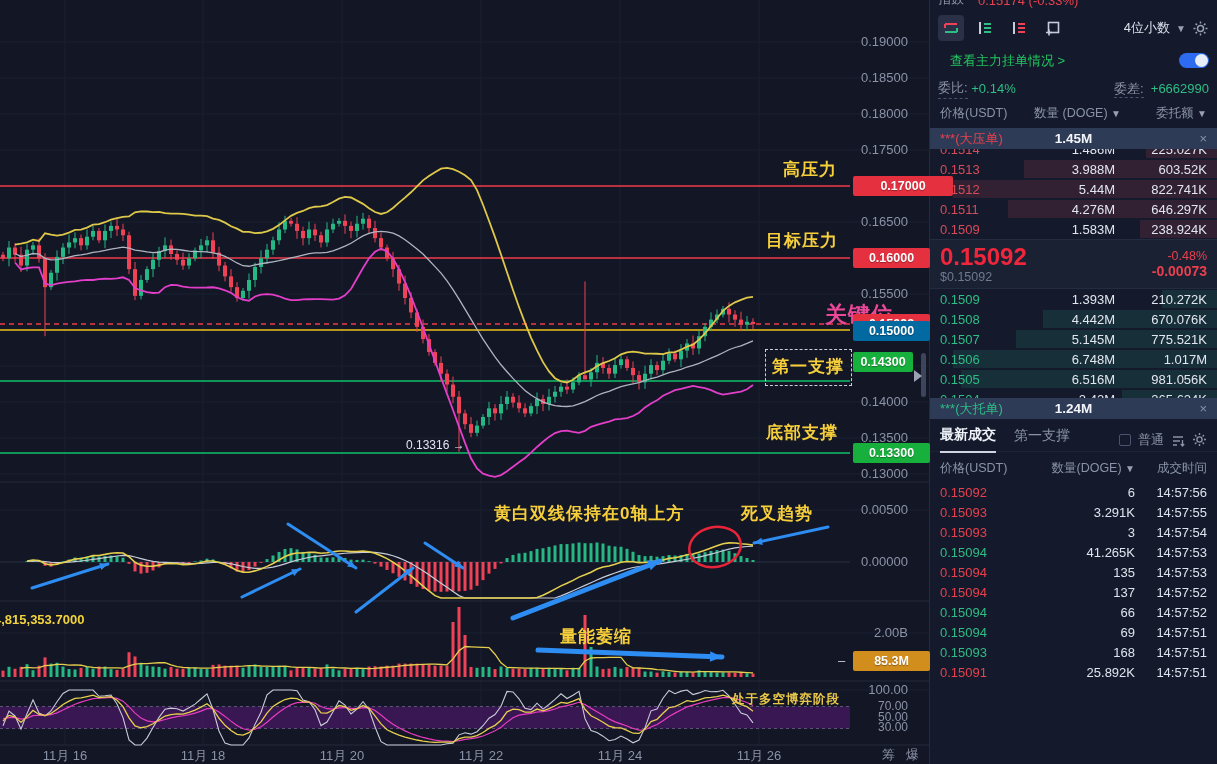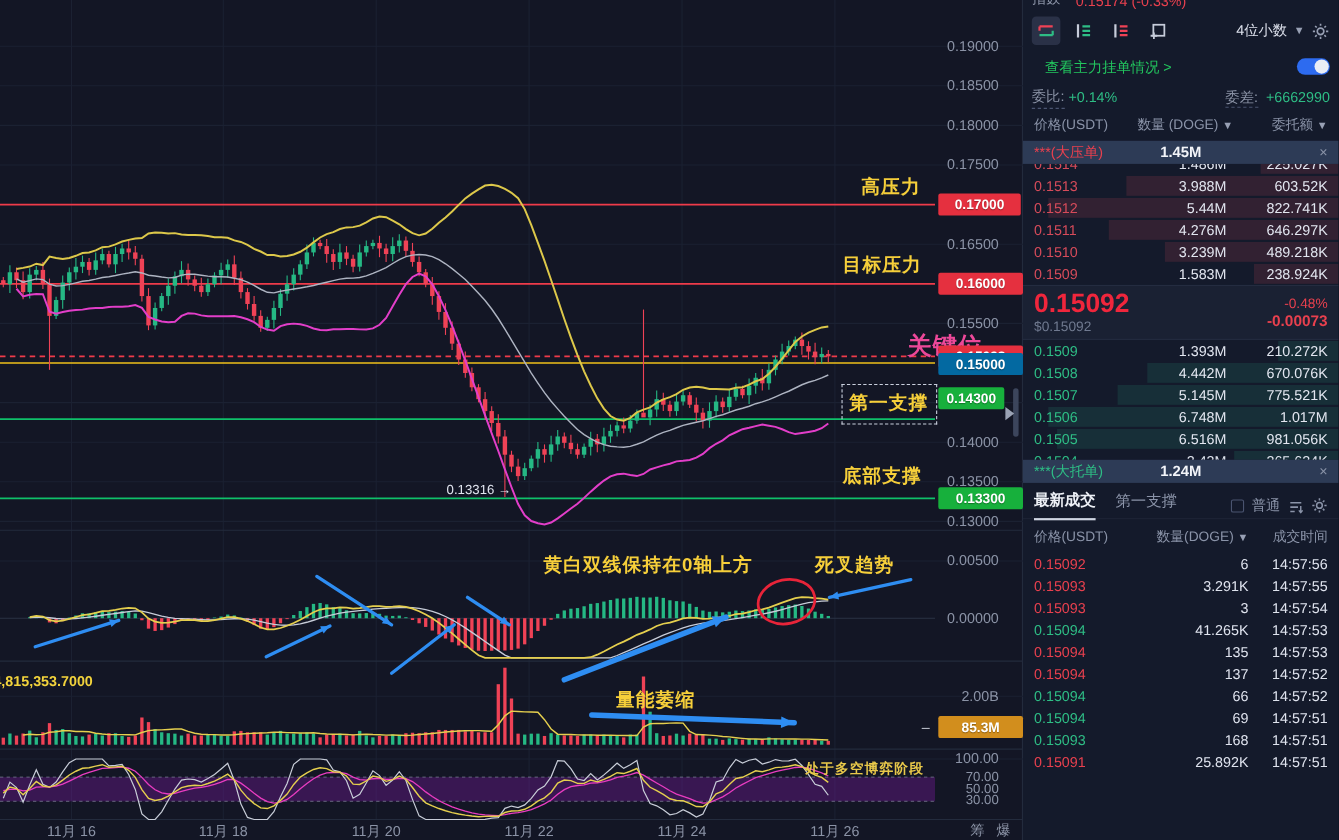--- a/index.html
+++ b/index.html
@@ -657,21 +657,21 @@
         <div class="tick" style="top: 394px;">0.14000</div>
         <div class="tick" style="top: 430px;">0.13500</div>
         <div class="tick" style="top: 466px;">0.13000</div>
         <div class="tick" style="top: 502px;">0.00500</div>
         <div class="tick" style="top: 554px;">0.00000</div>
         <div class="tick" style="top: 625px;">2.00B</div>
         <div class="tick" style="top: 682px;">100.00</div>
         <div class="tick-sm" style="top: 699px;">70.00</div>
         <div class="tick-sm" style="top: 710px;">50.00</div>
         <div class="tick-sm" style="top: 720px;">30.00</div>
-        <div class="badge" style="top: 176px; width: 75px; background: rgb(229, 48, 63); z-index: 2;">0.17000</div>
+        <div class="badge" style="top: 176px; width: 100px; background: rgb(229, 48, 63); z-index: 2;">0.17000</div>
         <div class="badge" style="top: 248px; width: 77px; background: rgb(229, 48, 63); z-index: 2;">0.16000</div>
         <div class="badge" style="top: 314px; width: 77px; background: rgb(229, 48, 63); z-index: 1;">0.15092</div>
         <div class="badge" style="top: 321px; width: 77px; background: #0369a1; z-index: 2;">0.15000</div>
         <div class="badge" style="top: 352px; width: 60px; background: rgb(23, 176, 60); z-index: 2;">0.14300</div>
         <div class="badge" style="top: 443px; width: 77px; background: rgb(23, 176, 60); z-index: 2;">0.13300</div>
         <div class="badge" style="top: 651px; width: 77px; background: rgb(210, 142, 29); z-index: 2;">85.3M</div>
         <div class="chip" style="left: 838px; top: 653px; color: rgb(200, 205, 216);">–</div>
         <div class="date" style="left: 33px;">11月 16</div>
         <div class="date" style="left: 171px;">11月 18</div>
         <div class="date" style="left: 310px;">11月 20</div>
@@ -794,26 +794,20 @@
           <span class="q">5.44M</span>
           <span class="a">822.741K</span>
         </div>
         <div class="ob-row">
           <div class="depth" style="width: 72.68%; background: rgba(214, 75, 90, 0.16);"></div>
           <span class="p ask-p">0.1511</span>
           <span class="q">4.276M</span>
           <span class="a">646.297K</span>
         </div>
         <div class="ob-row">
-          <div class="depth" style="width: 55.2%; background: rgba(214, 75, 90, 0.16);"></div>
-          <span class="p ask-p">0.1510</span>
-          <span class="q">3.239M</span>
-          <span class="a">489.218K</span>
-        </div>
-        <div class="ob-row">
           <div class="depth" style="width: 26.68%; background: rgba(214, 75, 90, 0.16);"></div>
           <span class="p ask-p">0.1509</span>
           <span class="q">1.583M</span>
           <span class="a">238.924K</span>
         </div>
       </div>
 
     <div class="mid">
       <span>
         <div class="big">0.15092</div>

